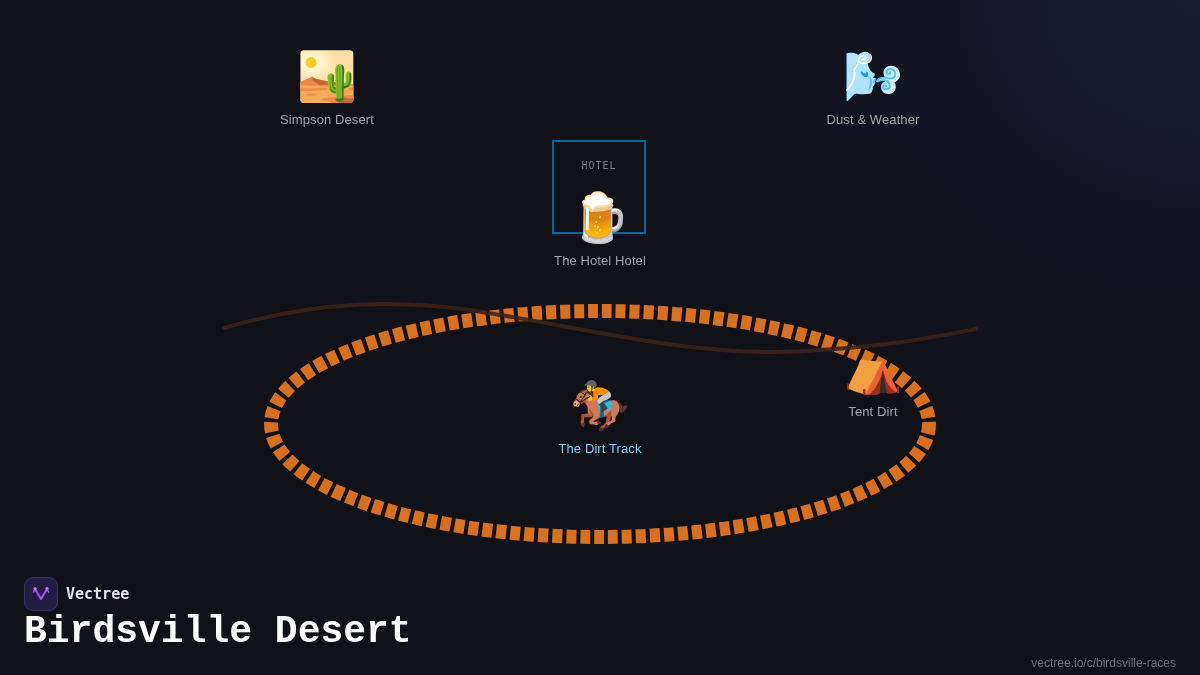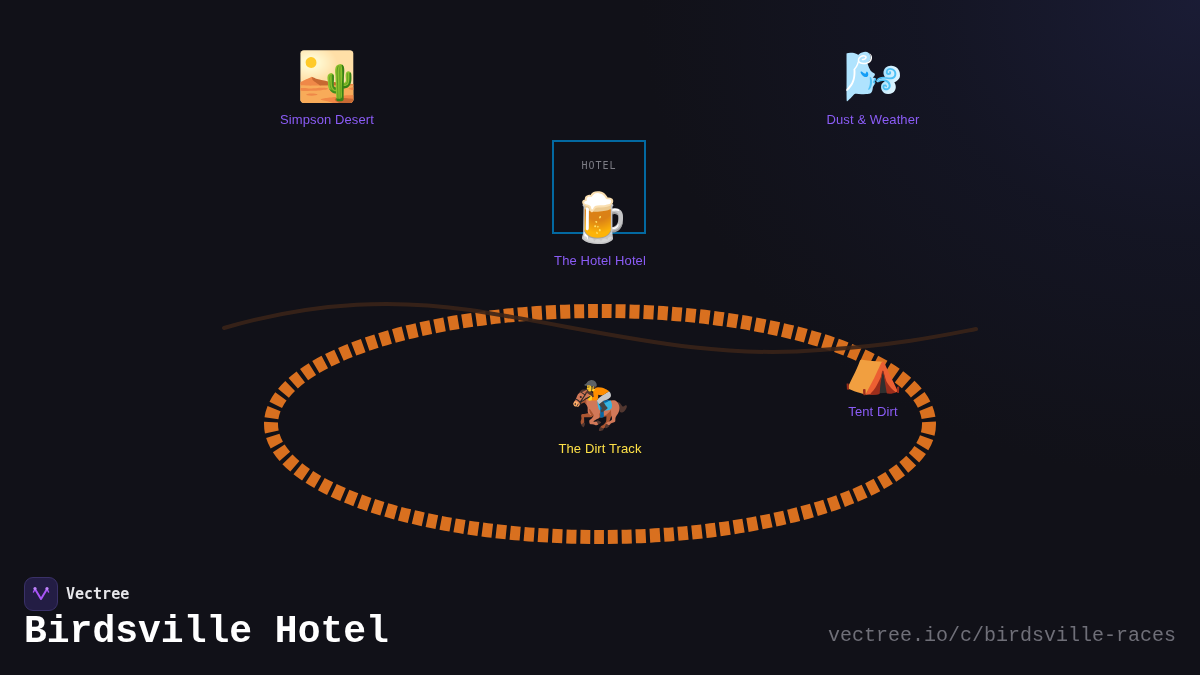--- a/index.html
+++ b/index.html
@@ -39,26 +39,26 @@
     .node .emoji {
       font-size: 48px;
       line-height: 56px;
       height: 56px;
       text-align: center;
       font-family: "DejaVu Sans", sans-serif;
     }
     .node .label {
       margin-top: 8px;
       font-size: 13px;
-      color: #8b5cf6;
+      color: #a3a3a3;
       white-space: nowrap;
       letter-spacing: 0.1px;
     }
     .node.track .label {
-      color: #fde047;
+      color: #7dd3fc;
     }
     .hotel-frame {
       position: absolute;
       left: 552px;
       top: 140px;
       width: 94px;
       height: 94px;
       border: 2px solid #0369a1;
       box-sizing: border-box;
     }
@@ -104,23 +104,23 @@
       top: 610px;
       font-family: "Liberation Mono", monospace;
       font-weight: bold;
       font-size: 38px;
       color: #ffffff;
       letter-spacing: 0px;
     }
     .url {
       position: absolute;
       right: 24px;
-      top: 624px;
-      font-family: Liberation Mono, monospace;
-      font-size: 20px;
+      top: 656px;
+      font-family: Liberation Sans, sans-serif;
+      font-size: 12px;
       color: #6f6f78;
     }
   </style>
 </head>
 <body>
 
 <div class="bg-glow"></div>
 
 <svg class="canvas" width="1200" height="675" viewBox="0 0 1200 675">
   <ellipse cx="600" cy="424" rx="329" ry="113" fill="none" stroke="#d9701f" stroke-width="14" stroke-dasharray="10 4"></ellipse>
@@ -161,15 +161,15 @@
     <svg width="20" height="20" viewBox="0 0 20 20">
       <path d="M4 5 L10 15 L16 5" fill="none" stroke="#a855f7" stroke-width="2" stroke-linecap="round" stroke-linejoin="round"></path>
       <path d="M4 5 L2.5 8 M16 5 L17.5 8" fill="none" stroke="#a855f7" stroke-width="1.5" stroke-linecap="round"></path>
       <circle cx="4" cy="4.5" r="1.6" fill="#c084fc"></circle>
       <circle cx="16" cy="4.5" r="1.6" fill="#c084fc"></circle>
     </svg>
   </div>
   <span class="brand-name">Vectree</span>
 </div>
 
-<div class="title">Birdsville Hotel</div>
+<div class="title">Birdsville Desert</div>
 
 <div class="url">vectree.io/c/birdsville-races</div>
 
 </body></html>

